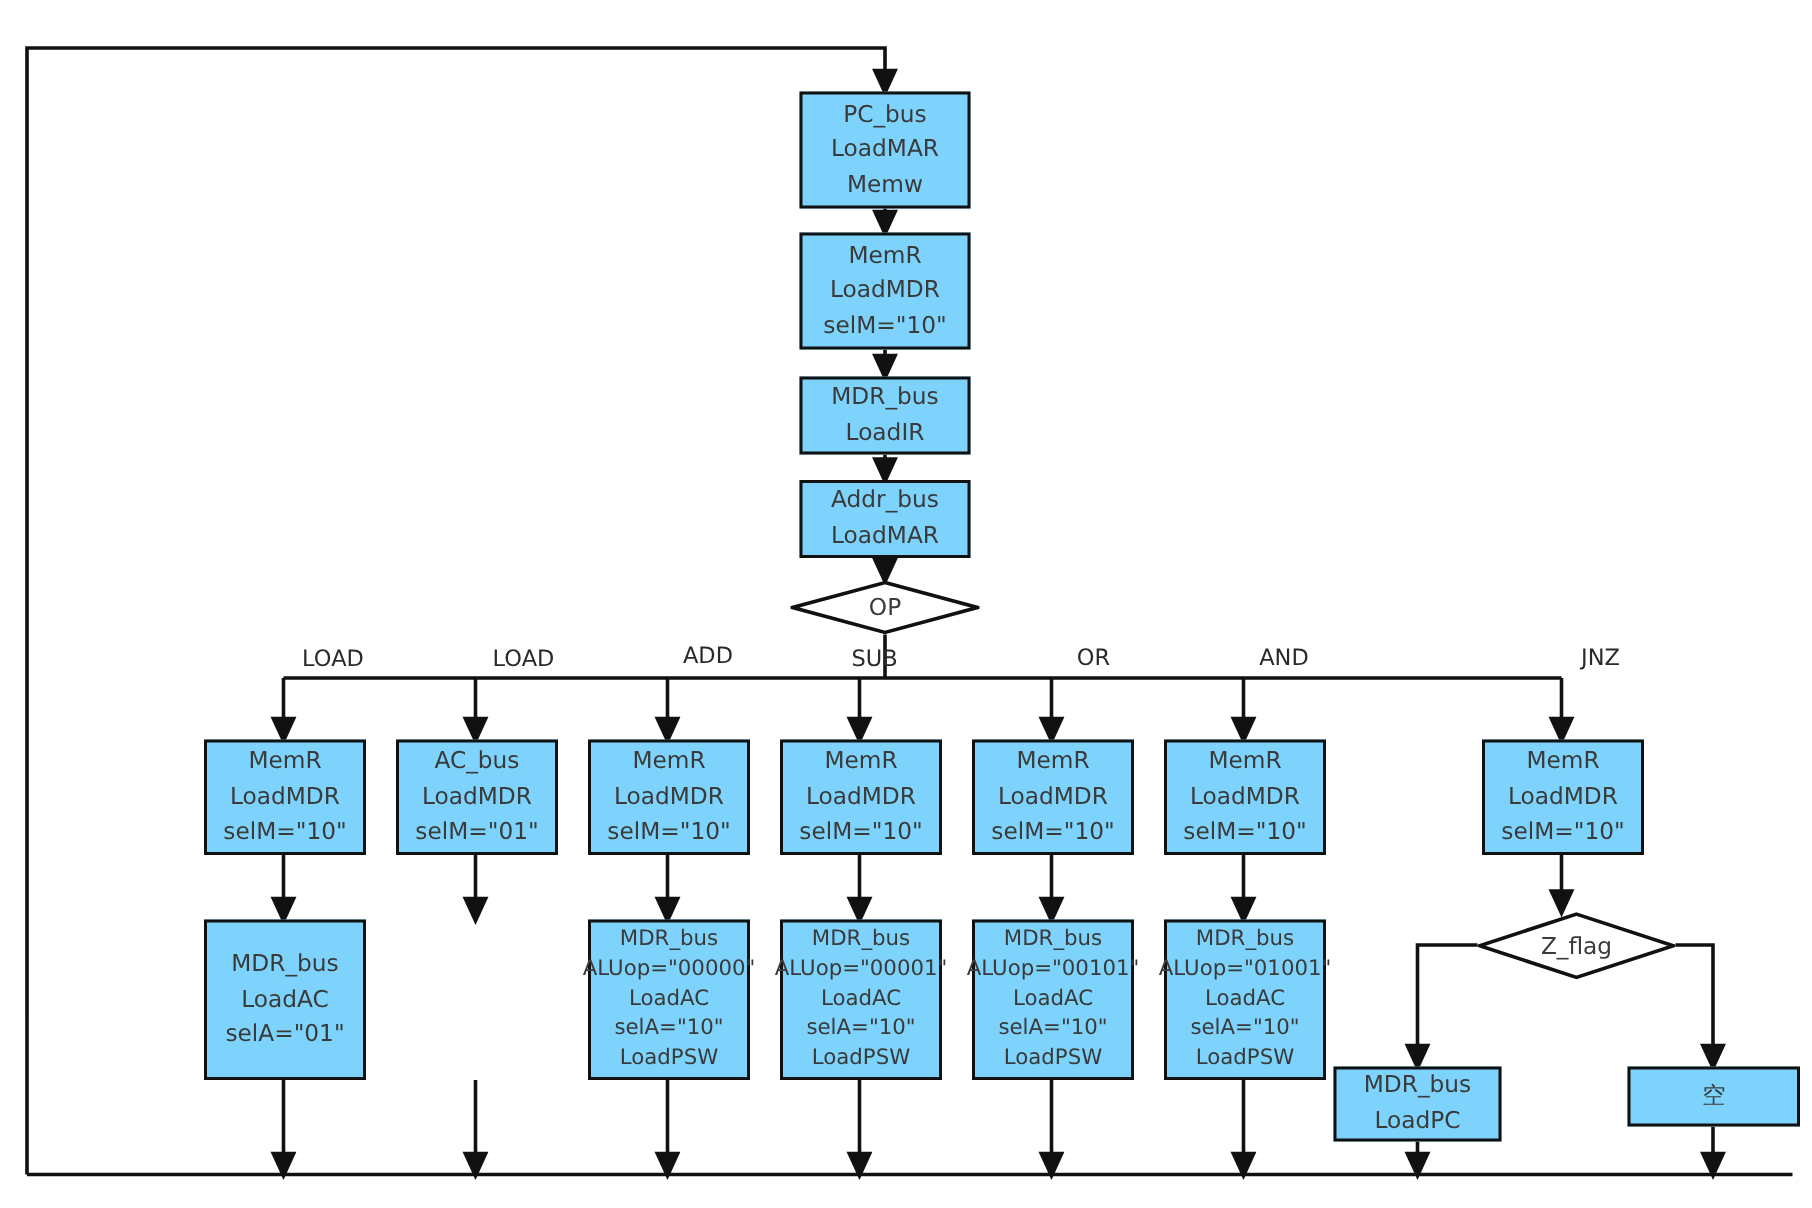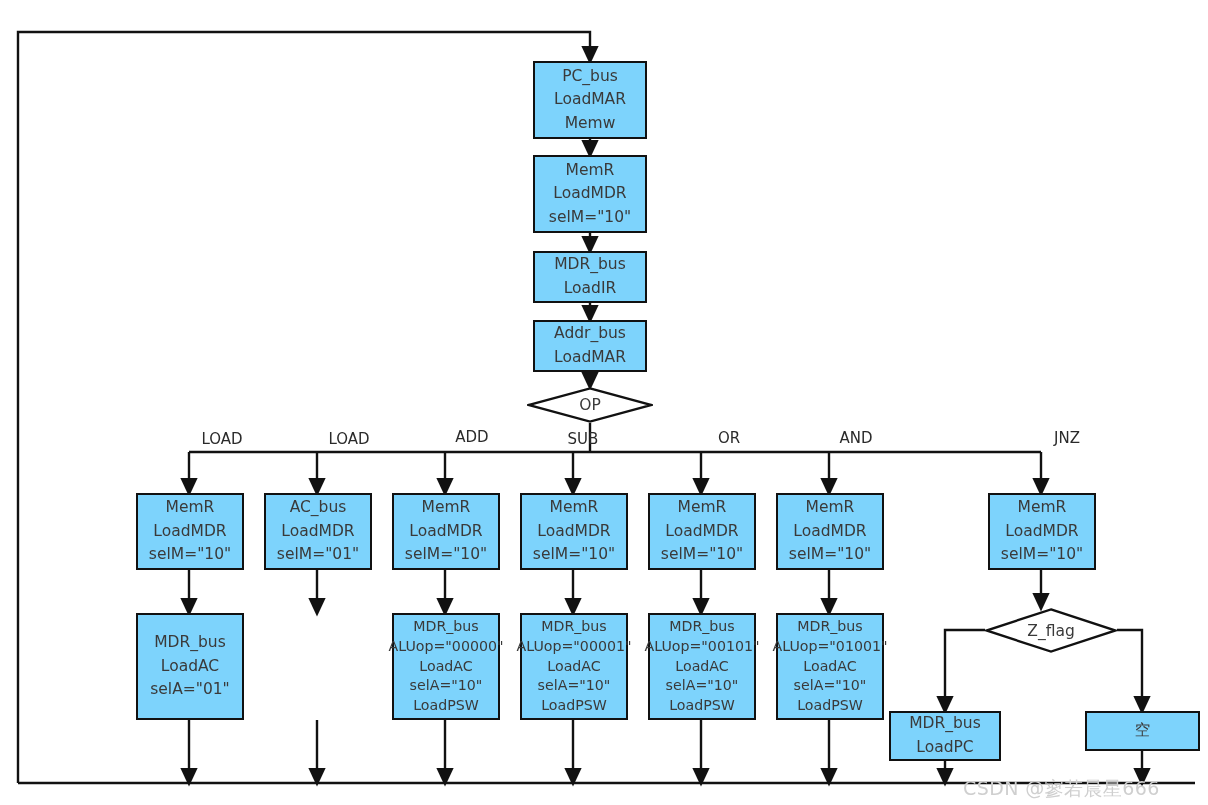--- a/index.html
+++ b/index.html
@@ -230,15 +230,14 @@
   </div>
 
   <div class="node" id="n-jnz-0" style="left: 889px; top: 711px; width: 112px; height: 50px;">
       <span class="ln">MDR_bus</span>
       <span class="ln">LoadPC</span>
     </div>
   <div class="node" id="n-jnz-1" style="left: 1085px; top: 711px; width: 115px; height: 40px;">
       <span class="ln">空</span>
     </div>
 
-  <div class="watermark" id="wm" style="left: 963px; top: 776px;">CSDN @寥若晨星666</div>
 
 </div>
 
 </body></html>

